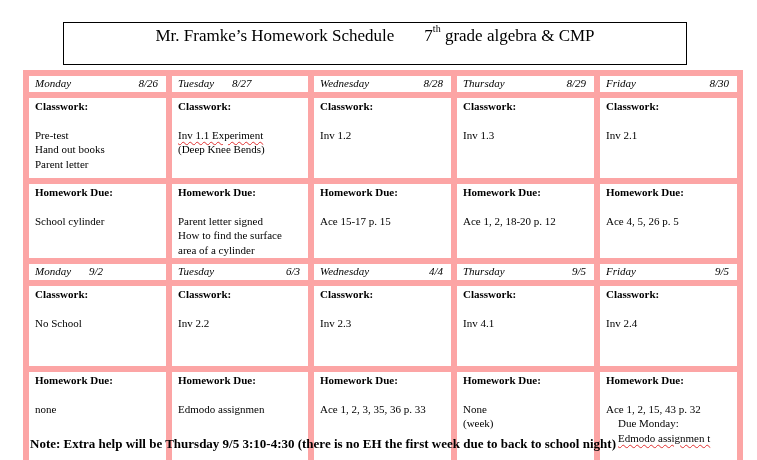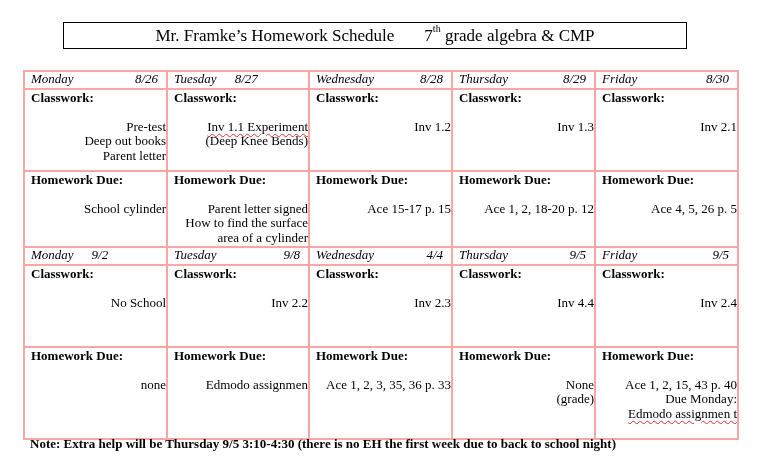--- a/index.html
+++ b/index.html
@@ -1,37 +1,37 @@
 <!DOCTYPE html>
 <html><head>
 <meta charset="utf-8">
 <style>
   html, body { margin:0; padding:0; background:#ffffff; }
   body { width:757px; height:460px; position:relative; overflow:hidden;
          font-family:"Liberation Serif", "DejaVu Serif", serif; color:#000; }
-  .title-box { position:absolute; left:63px; top:22px; width:624px; height:27px;
+  .title-box { position:absolute; left:63px; top:22px; width:624px; height:43px;
                border:1px solid #000; box-sizing:border-box; text-align:center;
                font-size:17px; line-height:26px; }
   .title-box .gap { display:inline-block; width:30px; }
   .title-box sup { font-size:10px; line-height:0; position:relative; top:-2px; vertical-align:super; }
   .spell { text-decoration: underline wavy #e03030; text-decoration-thickness:1px; text-underline-offset:2px; }
   table.sched { position:absolute; left:23px; top:70px; border-collapse:collapse; table-layout:fixed;
                 width:714px; }
-  table.sched td { border:2px solid #fca5a5; vertical-align:top; padding:0 0 0 6px; font-size:13px; line-height:14.5px; }
+  table.sched td { border:6px solid #fca5a5; vertical-align:top; padding:0 0 0 6px; font-size:11px; line-height:14.5px; }
   td.dayhead { font-style:italic; font-size:14px; height:16px; line-height:16px; padding-left:6px; }
   td.dayhead .d { display:flex; justify-content:space-between; padding-right:8px; }
   td.dayhead .d.near { justify-content:flex-start; }
   td.dayhead .d.near .dt { margin-left:18px; }
   td.cell-cw { height:80px; }
   td.cell-hw1 { height:74px; }
   td.cell-cw2 { height:80px; }
   td.cell-hw2 { height:90px; }
   .lbl { font-weight:bold; display:block; margin-top:1px; }
   .body { display:block; margin-top:14px; }
-  .body .line { display:block;text-align:right; }
+  .body .line { display:block; }
   .body .bold { font-weight:normal;margin-left:12px; }
   .note { position:absolute; left:30px; top:436px; font-weight:bold; font-size:13px; white-space:nowrap; }
 </style>
 </head>
 <body>
 
 <div class="title-box">
   <span>Mr. Framke’s Homework Schedule</span><span class="gap"></span><span>7</span><sup>th</sup><span> grade algebra &amp; CMP</span>
 </div>
 
@@ -76,21 +76,21 @@
             <span>8/30</span>
           </div>
         </td>
     </tr>
 
     <tr>
       <td class="cell-cw">
           <span class="lbl">Classwork:</span>
           <span class="body">
             <span class="line">Pre-test</span>
-            <span class="line">Deep out books</span>
+            <span class="line">Hand out books</span>
             <span class="line">Parent letter</span>
           </span>
         </td>
       <td class="cell-cw">
           <span class="lbl">Classwork:</span>
           <span class="body">
             <span class="line spell">Inv 1.1 Experiment</span>
             <span class="line">(Deep Knee Bends)</span>
           </span>
         </td>
@@ -152,21 +152,21 @@
     <tr>
       <td class="dayhead">
           <div class="d near">
             <span>Monday</span>
             <span class="dt">9/2</span>
           </div>
         </td>
       <td class="dayhead">
           <div class="d">
             <span>Tuesday</span>
-            <span>9/8</span>
+            <span>6/3</span>
           </div>
         </td>
       <td class="dayhead">
           <div class="d">
             <span>Wednesday</span>
             <span>4/4</span>
           </div>
         </td>
       <td class="dayhead">
           <div class="d">
@@ -197,21 +197,21 @@
         </td>
       <td class="cell-cw2">
           <span class="lbl">Classwork:</span>
           <span class="body">
             <span class="line">Inv 2.3</span>
           </span>
         </td>
       <td class="cell-cw2">
           <span class="lbl">Classwork:</span>
           <span class="body">
-            <span class="line">Inv 4.4</span>
+            <span class="line">Inv 4.1</span>
           </span>
         </td>
       <td class="cell-cw2">
           <span class="lbl">Classwork:</span>
           <span class="body">
             <span class="line">Inv 2.4</span>
           </span>
         </td>
     </tr>
 
@@ -231,27 +231,27 @@
       <td class="cell-hw2">
           <span class="lbl">Homework Due:</span>
           <span class="body">
             <span class="line">Ace 1, 2, 3, 35, 36 p. 33</span>
           </span>
         </td>
       <td class="cell-hw2">
           <span class="lbl">Homework Due:</span>
           <span class="body">
             <span class="line">None</span>
-            <span class="line">(grade)</span>
-          </span>
-        </td>
-      <td class="cell-hw2">
-          <span class="lbl">Homework Due:</span>
-          <span class="body">
-            <span class="line">Ace 1, 2, 15, 43 p. 40</span>
+            <span class="line">(week)</span>
+          </span>
+        </td>
+      <td class="cell-hw2">
+          <span class="lbl">Homework Due:</span>
+          <span class="body">
+            <span class="line">Ace 1, 2, 15, 43 p. 32</span>
             <span class="line bold">Due Monday:</span>
             <span class="line bold spell">Edmodo assignmen t</span>
           </span>
         </td>
     </tr>
   </tbody>
 </table>
 
 <div class="note">Note:  Extra help will be Thursday 9/5  3:10-4:30 (there is no EH the  first week due to back to school night)</div>
 

